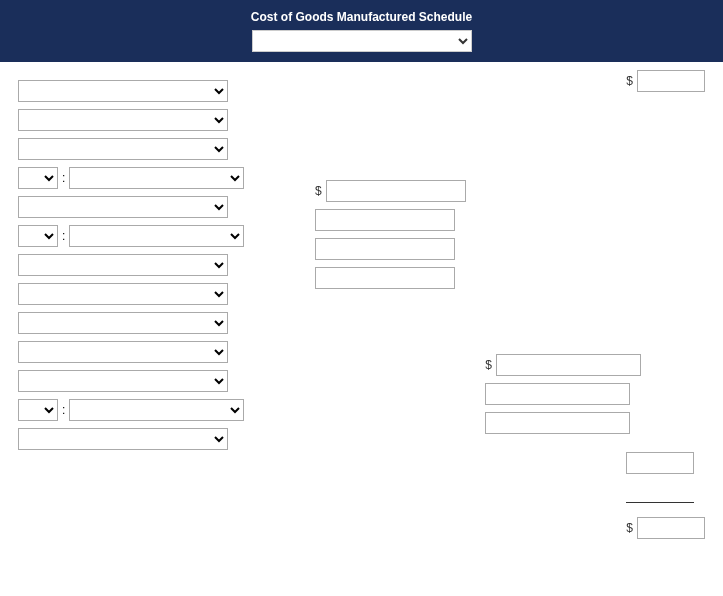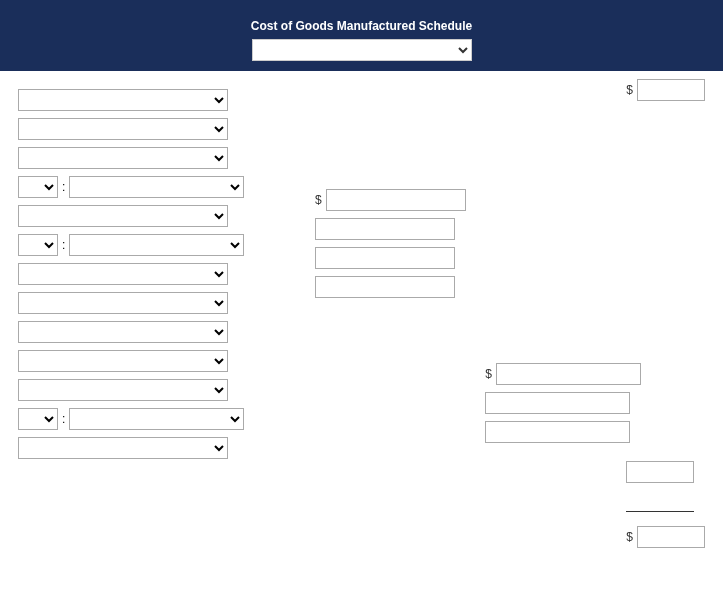--- a/index.html
+++ b/index.html
@@ -21,21 +21,21 @@
       padding: 8px 0 10px 0;
     }
     .header-title {
       font-size: 13px;
       font-weight: bold;
       letter-spacing: 0.5px;
     }
     .header-subtitle {
       font-size: 12px;
       font-weight: bold;
-      margin-top: 11px;
+      margin-top: 2px;
     }
     .header-dropdown-wrap {
       margin-top: 6px;
       display: flex;
       justify-content: center;
     }
     .header-dropdown {
       width: 220px;
       padding: 3px 4px;
       border: 1px solid #ccc;

